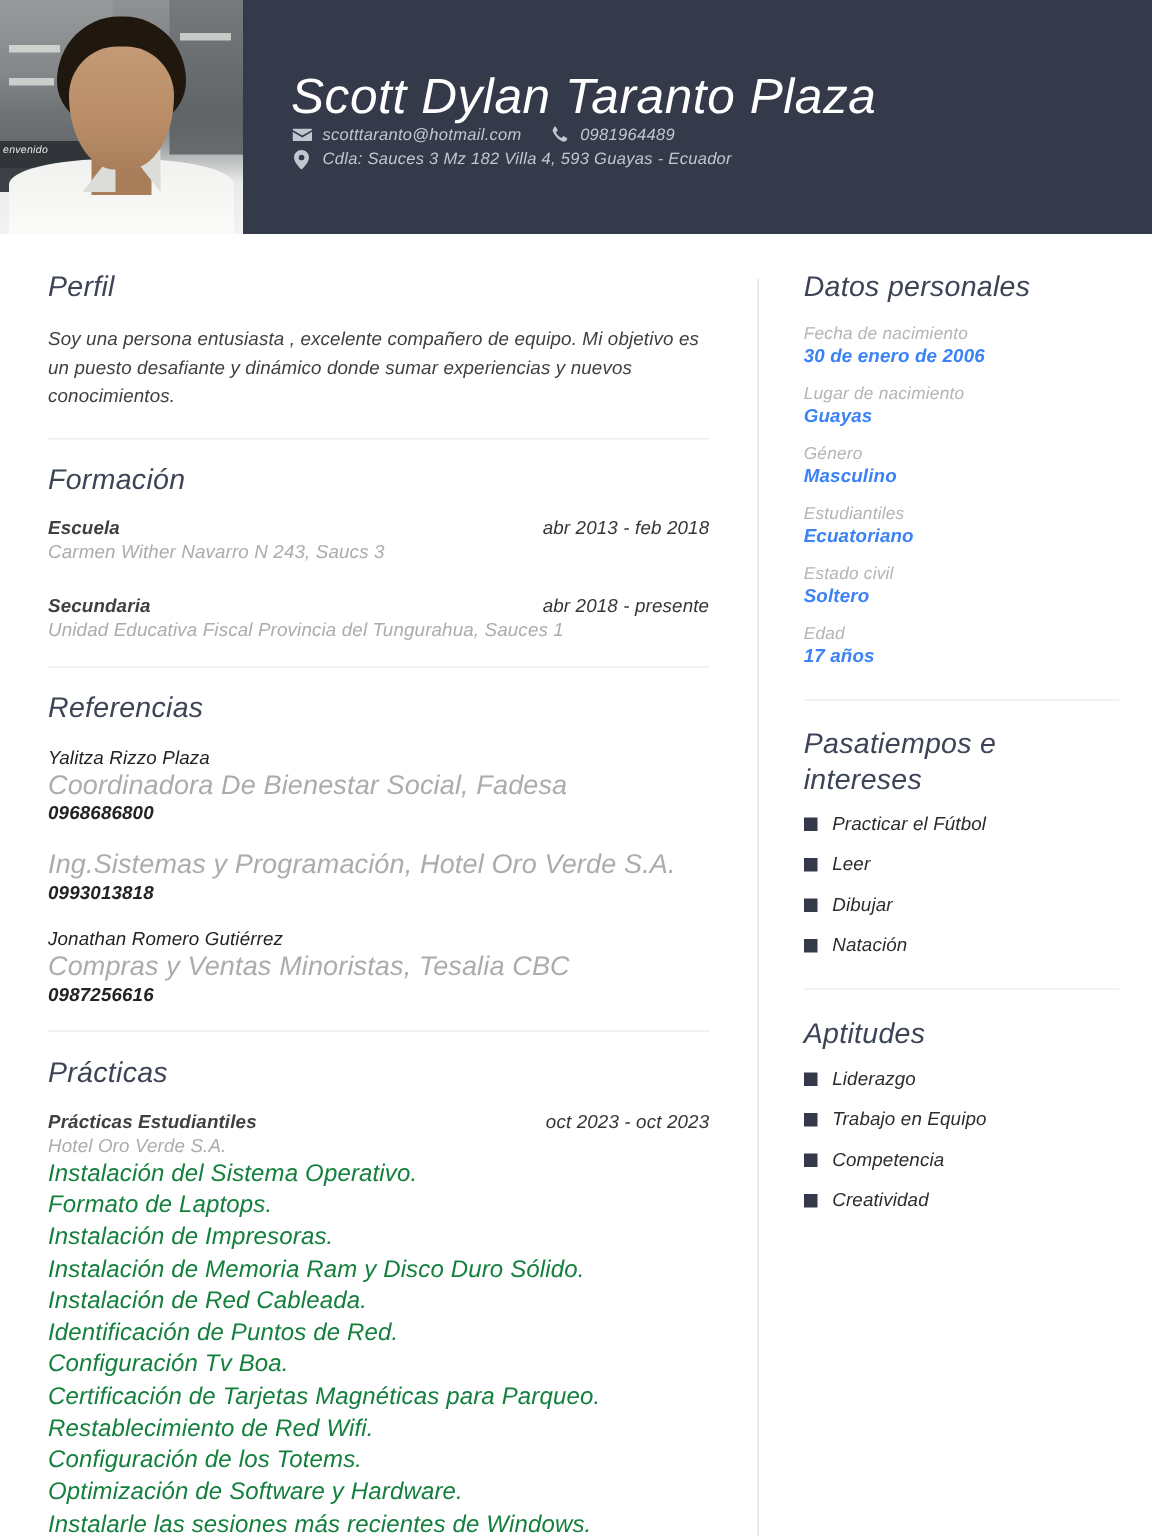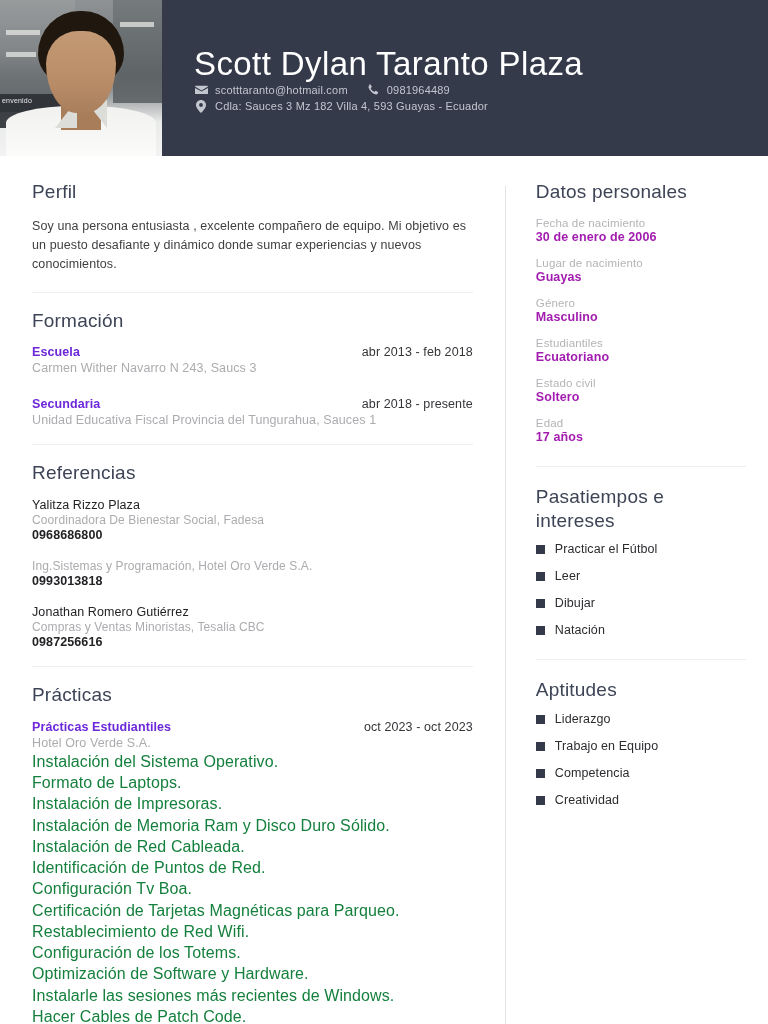--- a/index.html
+++ b/index.html
@@ -11,20 +11,21 @@
     font-family: "Liberation Sans", sans-serif;
     -webkit-font-smoothing: antialiased;
   }
 
   .page {
     position: relative;
     width: 768px;
     height: 1024px;
     background: #ffffff;
     overflow: hidden;
+    font-style: italic;
   }
 
   
   .header {
     position: relative;
     display: flex;
     width: 768px;
     height: 156px;
     background: #343a4a;
   }
@@ -211,21 +212,21 @@
   .entry { margin-bottom: 6px; }
   .entry + .entry { margin-top: 22px; }
   .entry-head {
     display: flex;
     justify-content: space-between;
     align-items: baseline;
   }
   .entry-title {
     font-size: 12.5px;
     font-weight: bold;
-    color: #6d28d9;
+    color: #404040;
     letter-spacing: .1px;
   }
   .entry-date {
     font-size: 12.5px;
     color: #35353a;
     letter-spacing: .1px;
     white-space: nowrap;
   }
   .entry-sub {
     font-size: 12.5px;
@@ -236,21 +237,21 @@
 
   
   .ref { margin-bottom: 17px; }
   .ref:last-child { margin-bottom: 0; }
   .ref-name {
     font-size: 12.5px;
     color: #232326;
     letter-spacing: .1px;
   }
   .ref-role {
-    font-size: 12px;
+    font-size: 18px;
     color: #acacb0;
     letter-spacing: .1px;
     margin-top: 1px;
   }
   .ref-phone {
     font-size: 12.5px;
     font-weight: bold;
     color: #232326;
     letter-spacing: .1px;
     margin-top: 1px;
@@ -269,21 +270,21 @@
   .field { margin-bottom: 13px; }
   .field:last-child { margin-bottom: 0; }
   .field-label {
     font-size: 11.5px;
     color: #b4b4b8;
     letter-spacing: .15px;
   }
   .field-value {
     font-size: 12.5px;
     font-weight: bold;
-    color: #a21caf;
+    color: #3b82f6;
     letter-spacing: .1px;
     margin-top: 1px;
   }
 
   
   .sq-list { margin-top: 2px; }
   .sq-item {
     display: flex;
     align-items: center;
     margin-bottom: 13px;

